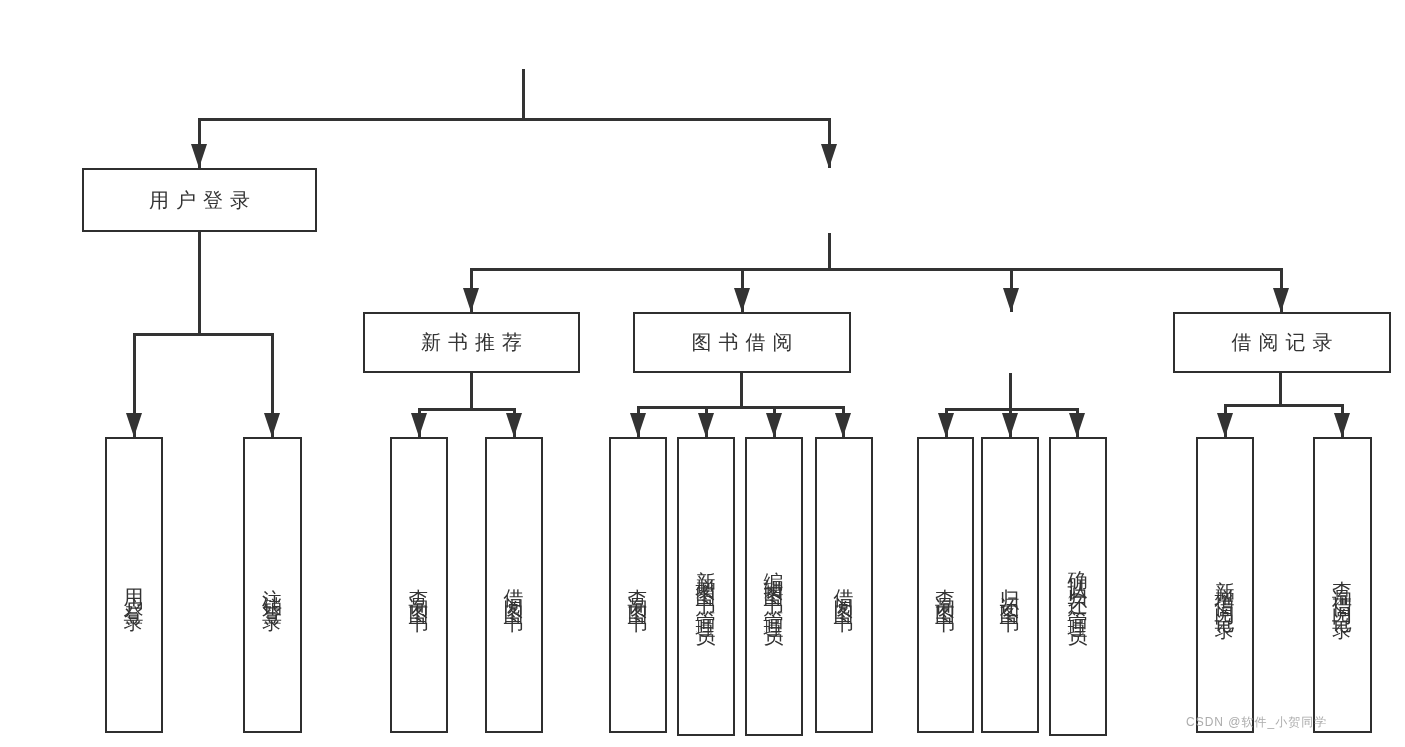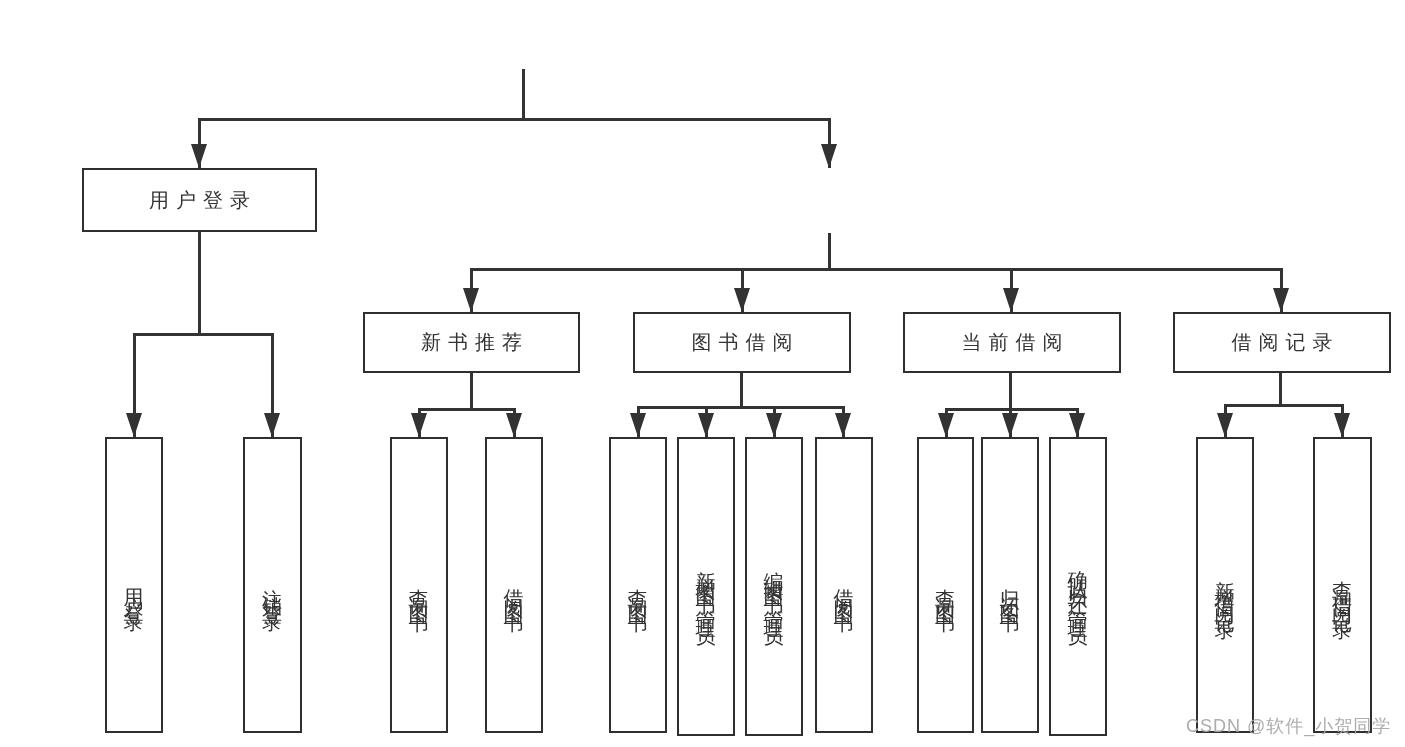--- a/index.html
+++ b/index.html
@@ -40,21 +40,21 @@
   .arrow{
     position:absolute;
     width:0;height:0;
     border-left:8px solid transparent;
     border-right:8px solid transparent;
     border-top:24px solid #333333;
   }
   .watermark{
     position:absolute;
     left:1186px;top:714px;
-    font-size:18px;
+    font-size:12px;
     color:rgba(168,168,168,0.95);
     letter-spacing:1px;
     white-space:nowrap;
     z-index:5;
   }
 </style>
 </head>
 <body>
 
 <div id="canvas">
@@ -66,23 +66,20 @@
 
 
   <div class="node hnode" style="left:363px;top:312px;width:217px;height:61px;">
     <span>新书推荐</span>
   </div>
 
   <div class="node hnode" style="left:633px;top:312px;width:218px;height:61px;">
     <span>图书借阅</span>
   </div>
 
-  <div class="node hnode" style="left:903px;top:312px;width:218px;height:61px;">
-    <span>当前借阅</span>
-  </div>
 
   <div class="node hnode" style="left:1173px;top:312px;width:218px;height:61px;">
     <span>借阅记录</span>
   </div>
 
   <div class="node vnode" style="left:105px;top:437px;width:58px;height:296px;">
     <span>用户登录</span>
   </div>
   <div class="node vnode" style="left:243px;top:437px;width:59px;height:296px;">
     <span>注销登录</span>

